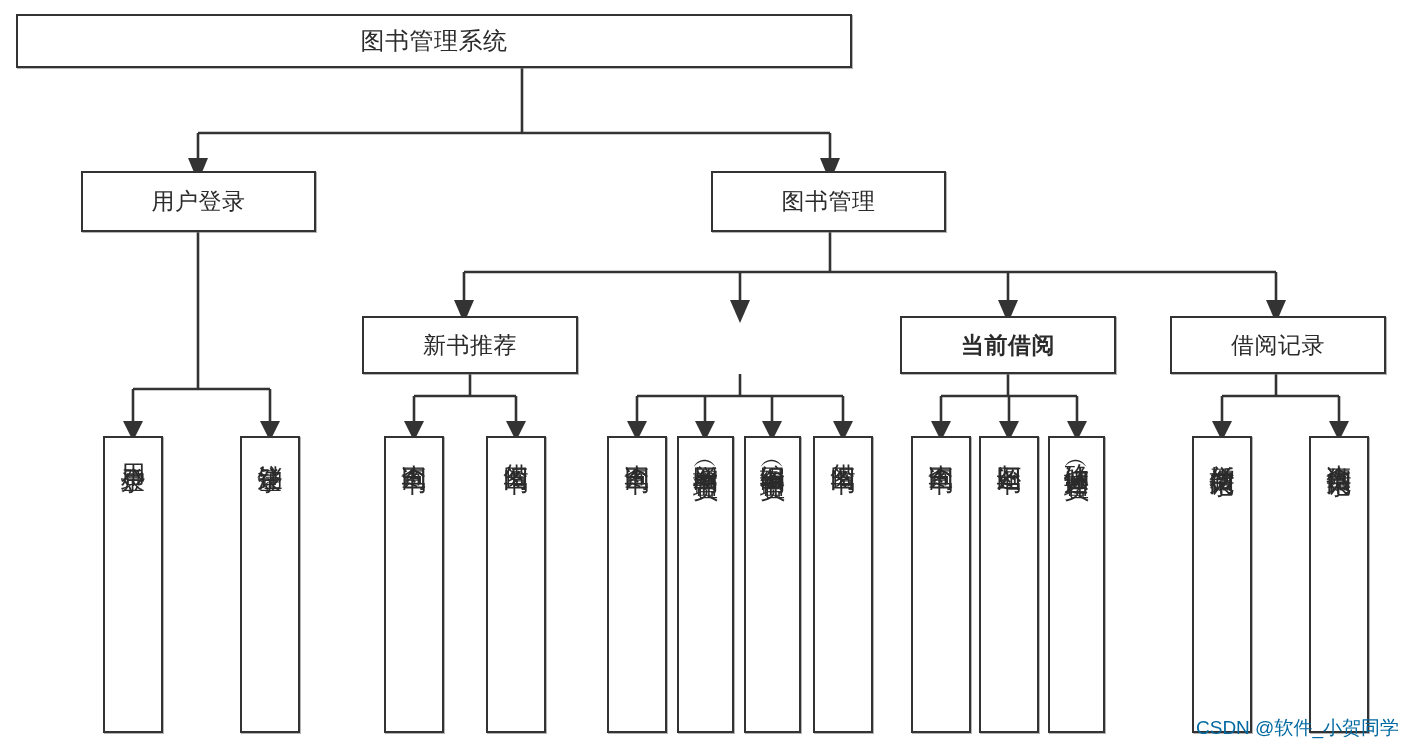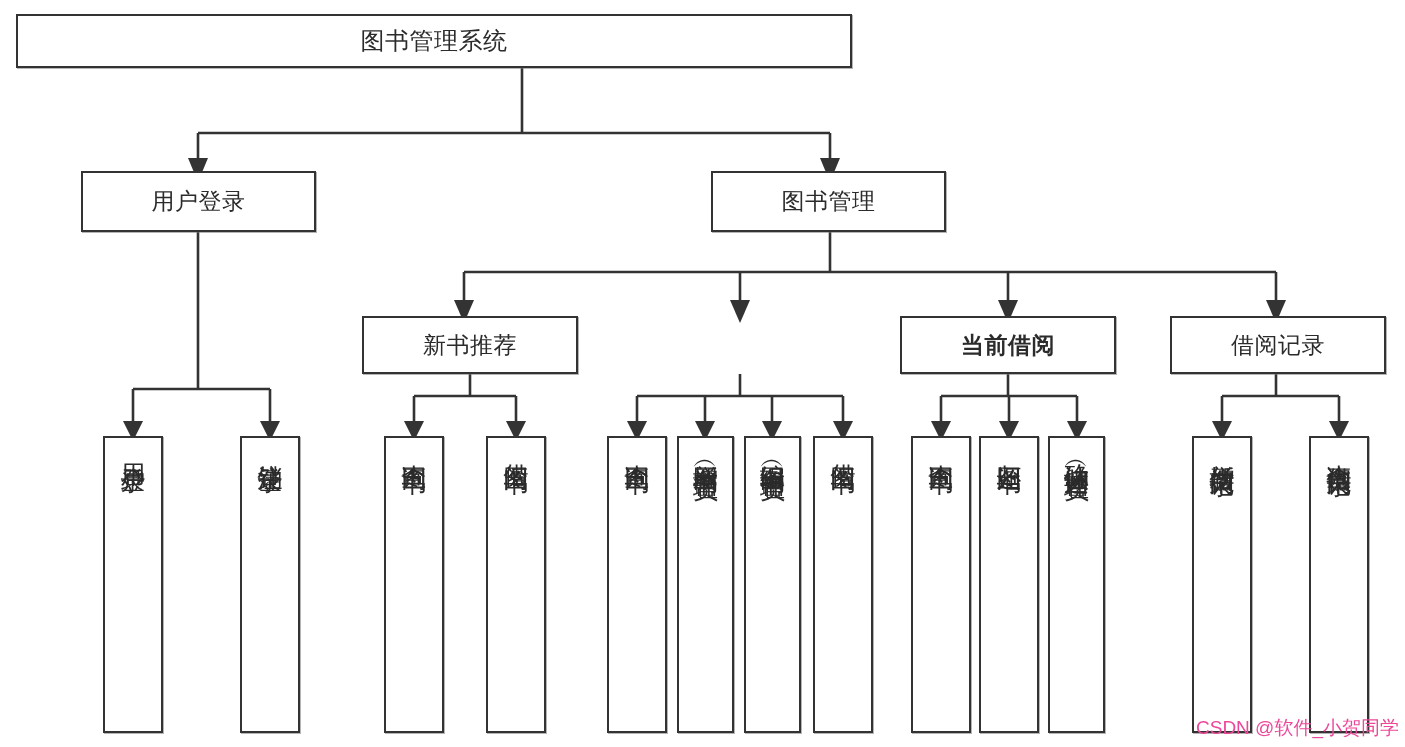--- a/index.html
+++ b/index.html
@@ -60,21 +60,21 @@
   .node.leaf .node-label {
     writing-mode: vertical-rl;
     text-orientation: upright;
     font-size: 25px;
     line-height: 1;
     letter-spacing: 2px;
     white-space: nowrap;
   }
   .watermark {
     position: absolute;
-    color: #ec4899;
+    color: #0369a1;
     font-size: 19px;
     white-space: nowrap;
     user-select: none;
   }
 </style>
 </head>
 <body>
 
 <div id="diagram-root">
 

